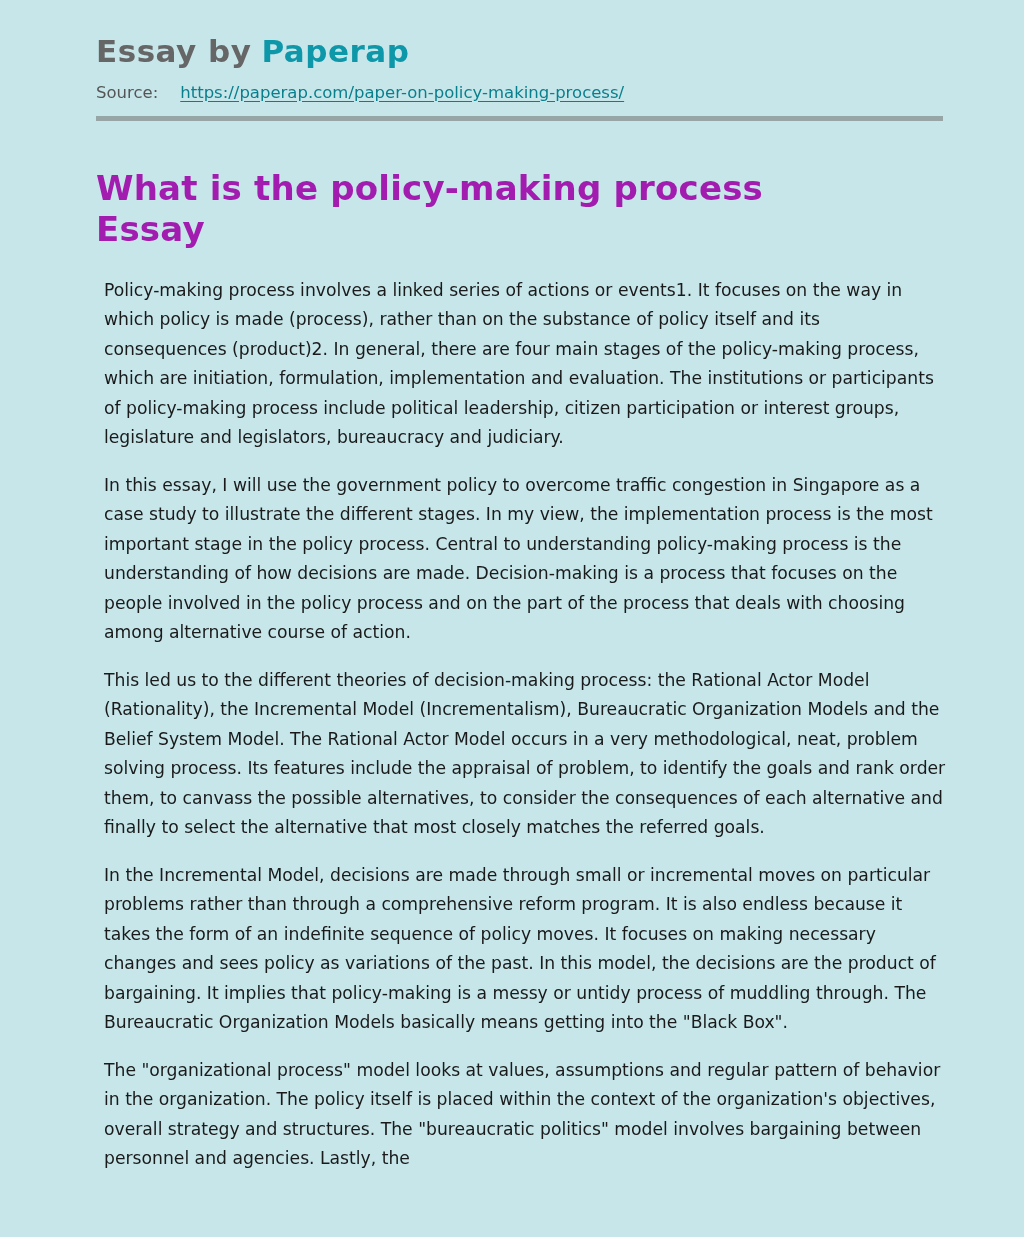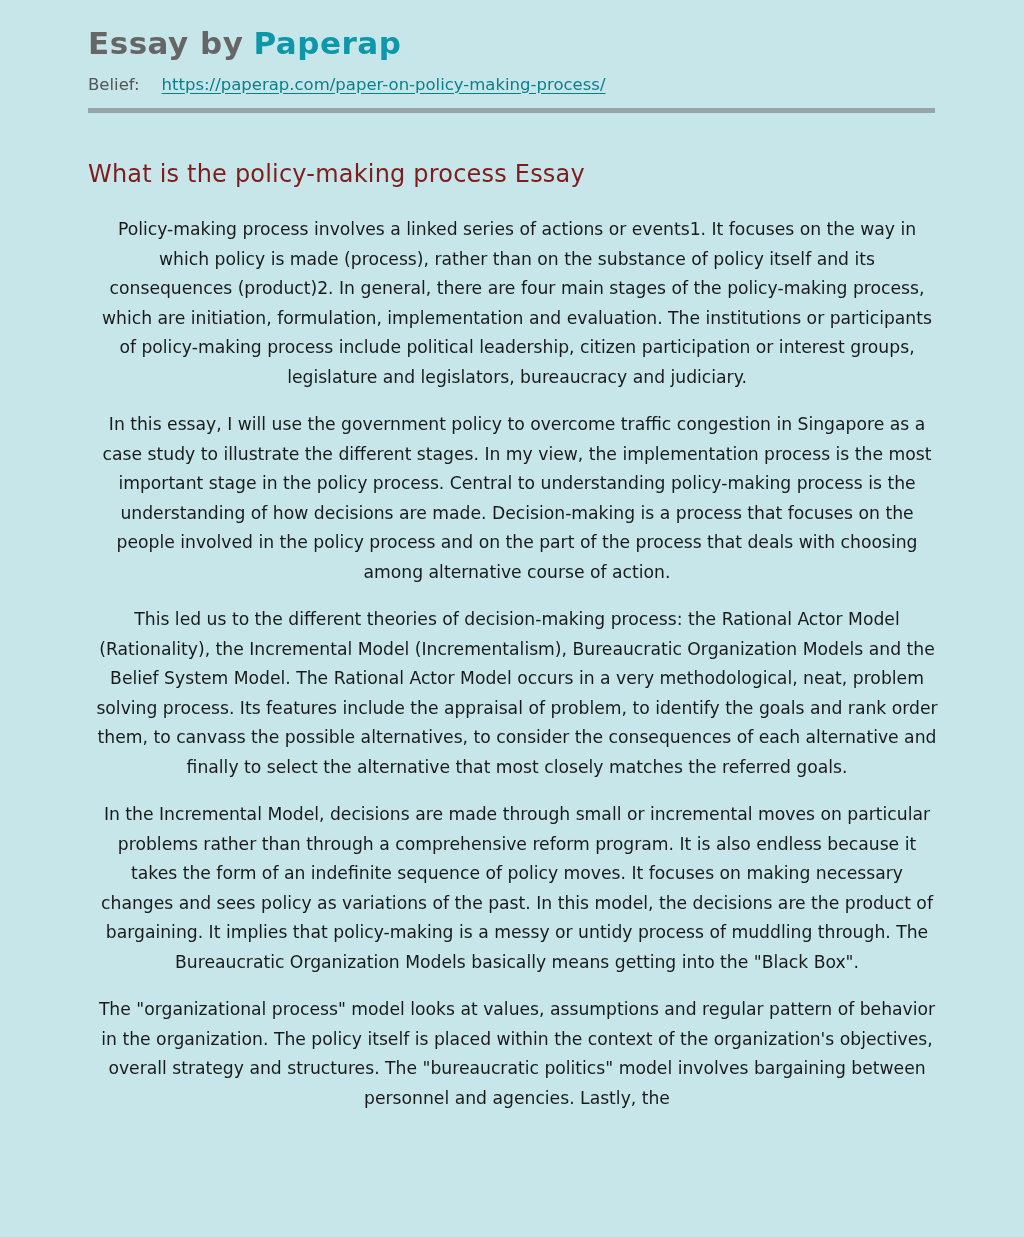--- a/index.html
+++ b/index.html
@@ -12,21 +12,21 @@
     height: 1237px;
     background: #c6e6ea;
     font-family: "DejaVu Sans", "Liberation Sans", sans-serif;
     overflow: hidden;
   }
   .page {
     width: 888px;
     height: 1237px;
     position: relative;
     box-sizing: border-box;
-    padding: 0;
+    padding: 8px;
   }
 
   
   .site-header {
     padding: 26px 88px 0 88px;
   }
   .brand-line {
     font-size: 31px;
     font-weight: bold;
     letter-spacing: 0.5px;
@@ -65,53 +65,53 @@
     background: #98a5a6;
     border: 0;
   }
 
   
   .article {
     padding: 0 88px;
     margin-top: 47px;
   }
   .article-title {
-    font-size: 24px;
-    font-weight: normal;
-    color: #7f1d1d;
+    font-size: 34px;
+    font-weight: bold;
+    color: #a21caf;
     margin: 0 0 26px 0;
     letter-spacing: 0.2px;
     line-height: 1.2;
   }
   .article-body {
     width: 850px;
   }
   .article-body p {
     font-size: 17.2px;
     line-height: 29.5px;
     color: #1a1a1a;
     margin: 0 0 18px 8px;
-    text-align: center;
+    text-align: left;
   }
   .article-body p:last-child {
     margin-bottom: 0;
   }
 </style>
 </head>
 <body>
 
 <div class="page">
 
   <header class="site-header">
     <div class="brand-line">
       <span class="brand-prefix">Essay by</span><span class="brand-name">Paperap</span>
     </div>
 
     <div class="source-line">
-      <span class="source-label">Belief:</span><a class="source-link" href="#">https://paperap.com/paper-on-policy-making-process/</a>
+      <span class="source-label">Source:</span><a class="source-link" href="#">https://paperap.com/paper-on-policy-making-process/</a>
     </div>
 
     <hr class="header-rule">
   </header>
 
   <article class="article">
     <h1 class="article-title">What is the policy-making process Essay</h1>
 
     <div class="article-body">
       <p>Policy-making process involves a linked series of actions or events1. It focuses on the way in which policy is made (process), rather than on the substance of policy itself and its consequences (product)2. In general, there are four main stages of the policy-making process, which are initiation, formulation, implementation and evaluation. The institutions or participants of policy-making process include political leadership, citizen participation or interest groups, legislature and legislators, bureaucracy and judiciary.</p>

